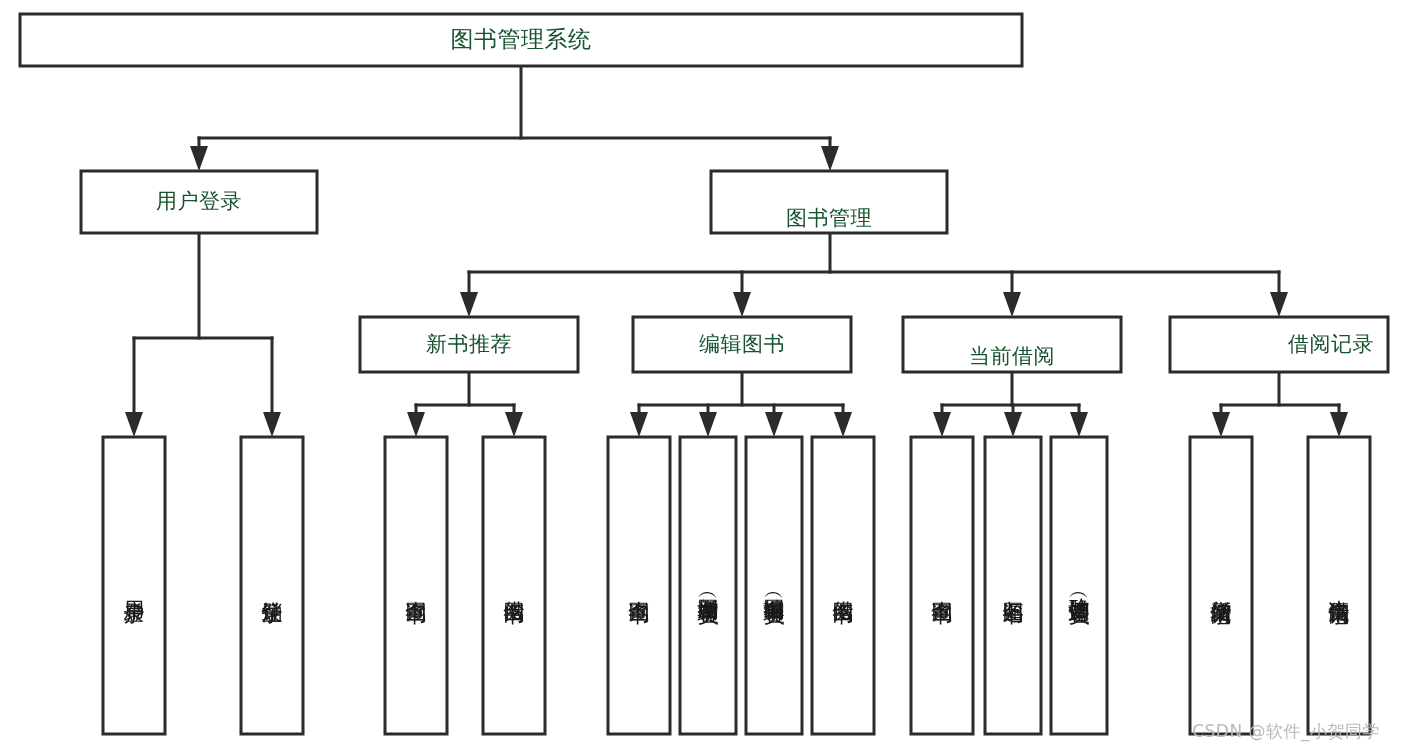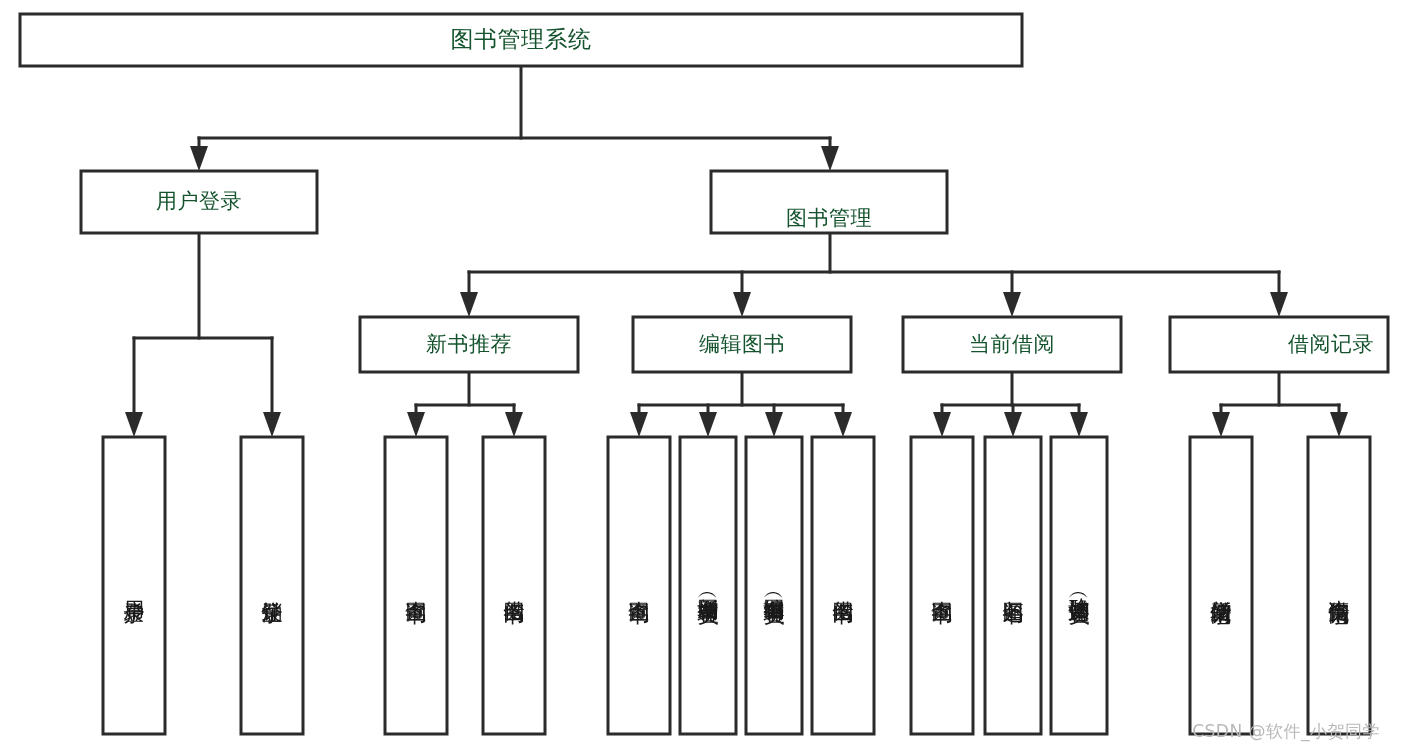--- a/index.html
+++ b/index.html
@@ -187,21 +187,21 @@
     <rect class="node-box" x="1308" y="437" width="62" height="297"></rect>
   </svg>
 
   <div class="node-label-h root-label" style="left:20px; top:14px; width:1002px; height:52px;">图书管理系统</div>
 
   <div class="node-label-h" style="left:81px; top:171px; width:236px; height:62px;">用户登录</div>
   <div class="node-label-h" style="left:711px; top:171px; width:236px; height:62px;margin-top:17px;">图书管理</div>
 
   <div class="node-label-h" style="left:360px; top:317px; width:218px; height:55px;">新书推荐</div>
   <div class="node-label-h" style="left:633px; top:317px; width:218px; height:55px;">编辑图书</div>
-  <div class="node-label-h" style="left:903px; top:317px; width:218px; height:55px;">当前借阅</div>
+  <div class="node-label-h" style="left:903px; top:329px; width:218px; height:55px;">当前借阅</div>
   <div class="node-label-h" style="left:1222px; top:317px; width:218px; height:55px;">借阅记录</div>
 
   <div class="node-label-v" style="left:103px; top:437px; width:62px; height:297px;">用户登录</div>
   <div class="node-label-v" style="left:241px; top:437px; width:62px; height:297px;">注销登录</div>
 
   <div class="node-label-v" style="left:385px; top:437px; width:62px; height:297px;">查询图书</div>
   <div class="node-label-v" style="left:483px; top:437px; width:62px; height:297px;">借阅图书</div>
 
   <div class="node-label-v" style="left:608px; top:437px; width:62px; height:297px;">查询图书</div>
   <div class="node-label-v" style="left:680px; top:437px; width:56px; height:297px;">新增图书（管理员）</div>

